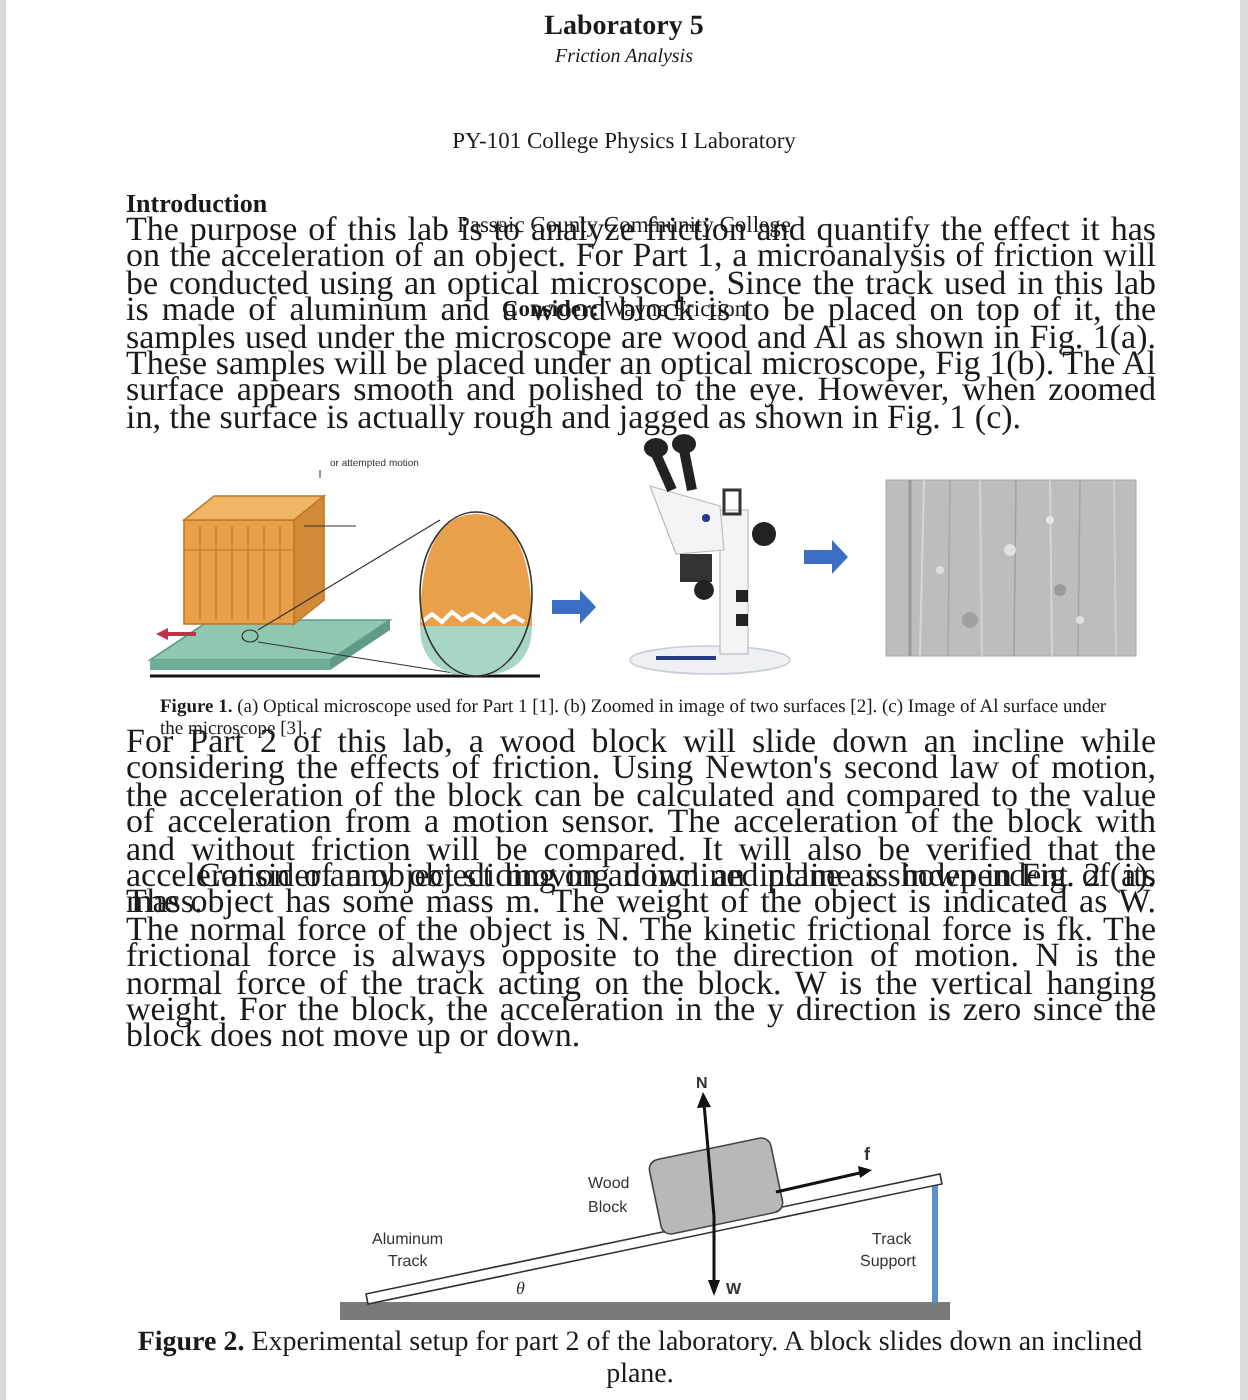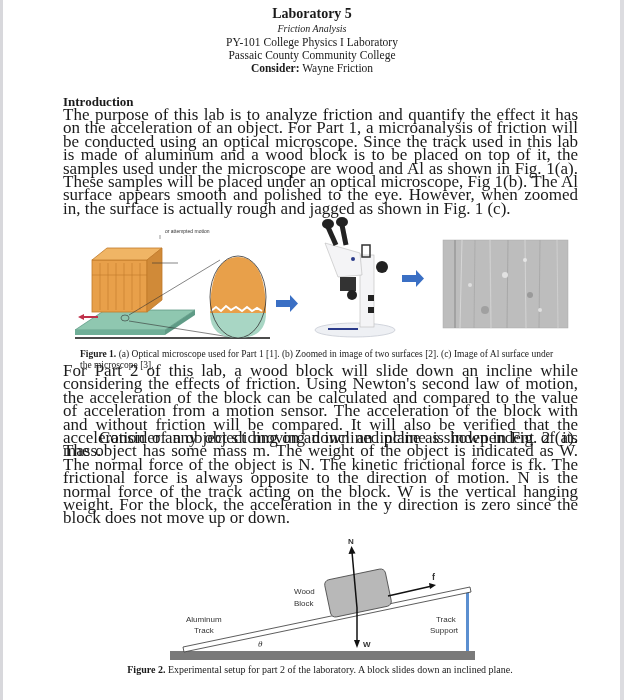--- a/index.html
+++ b/index.html
@@ -6,33 +6,33 @@
   body {
     width:624px; height:700px; overflow:hidden; background:#ffffff;
     font-family:"Liberation Serif", serif; color:#1a1a1a; position:relative;
   }
   .edge-left { position:absolute; left:0; top:0; width:3px; height:700px; background:#d8d8dc; }
   .edge-right { position:absolute; right:0; top:0; width:4px; height:700px; background:#dcdce0; }
   .page { position:absolute; left:0; top:0; width:624px; height:530px;padding-left:20px; }
   .header { position:absolute; top:6px; left:0; width:624px; text-align:center; }
   .header .lab { font-weight:bold; font-size:14px; line-height:16px; }
   .header .sub { font-style:italic; font-size:10px; line-height:14px; }
-  .header .line { font-size:11.5px; line-height:13px; }
+  .header .line { font-size:11.5px; line-height:13px;margin-top:29px; }
   .header .prof b { font-weight:bold; }
   .section-title { position:absolute; left:63px; top:94px; font-weight:bold; font-size:13px; }
   .para { position:absolute; left:63px; width:515px; font-size:17px; line-height:13.4px; text-align:justify; }
   .p1 { top:108px; }
   .p2 { top:364px; }
   .p3 { top:431px; }
   .p3 .indent { display:inline-block; width:36px; }
   .fig1 { position:absolute; left:70px; top:215px; width:500px; height:125px; }
   .caption1 { position:absolute; left:80px; top:349px; width:480px; text-align:left; font-size:9.5px; line-height:11px; }
   .caption1 b, .caption2 b { font-weight:bold; }
   .fig2 { position:absolute; left:160px; top:530px; width:320px; height:130px; }
-  .caption2 { position:absolute; left:60px; top:664px; width:520px; text-align:center; font-size:10px; }
+  .caption2 { position:absolute; left:60px; top:664px; width:520px; text-align:center; font-size:14px; }
   .pagenum { position:absolute; left:0; top:680px; width:624px; text-align:center; font-family:"Liberation Sans", sans-serif; font-size:10.5px; }
   .lbl { font-family:"Liberation Sans", sans-serif; font-size:8px; fill:#333; }
 </style>
 </head>
 <body>
 
 <div class="edge-left"></div>
 <div class="edge-right"></div>
 
 <div class="page">

